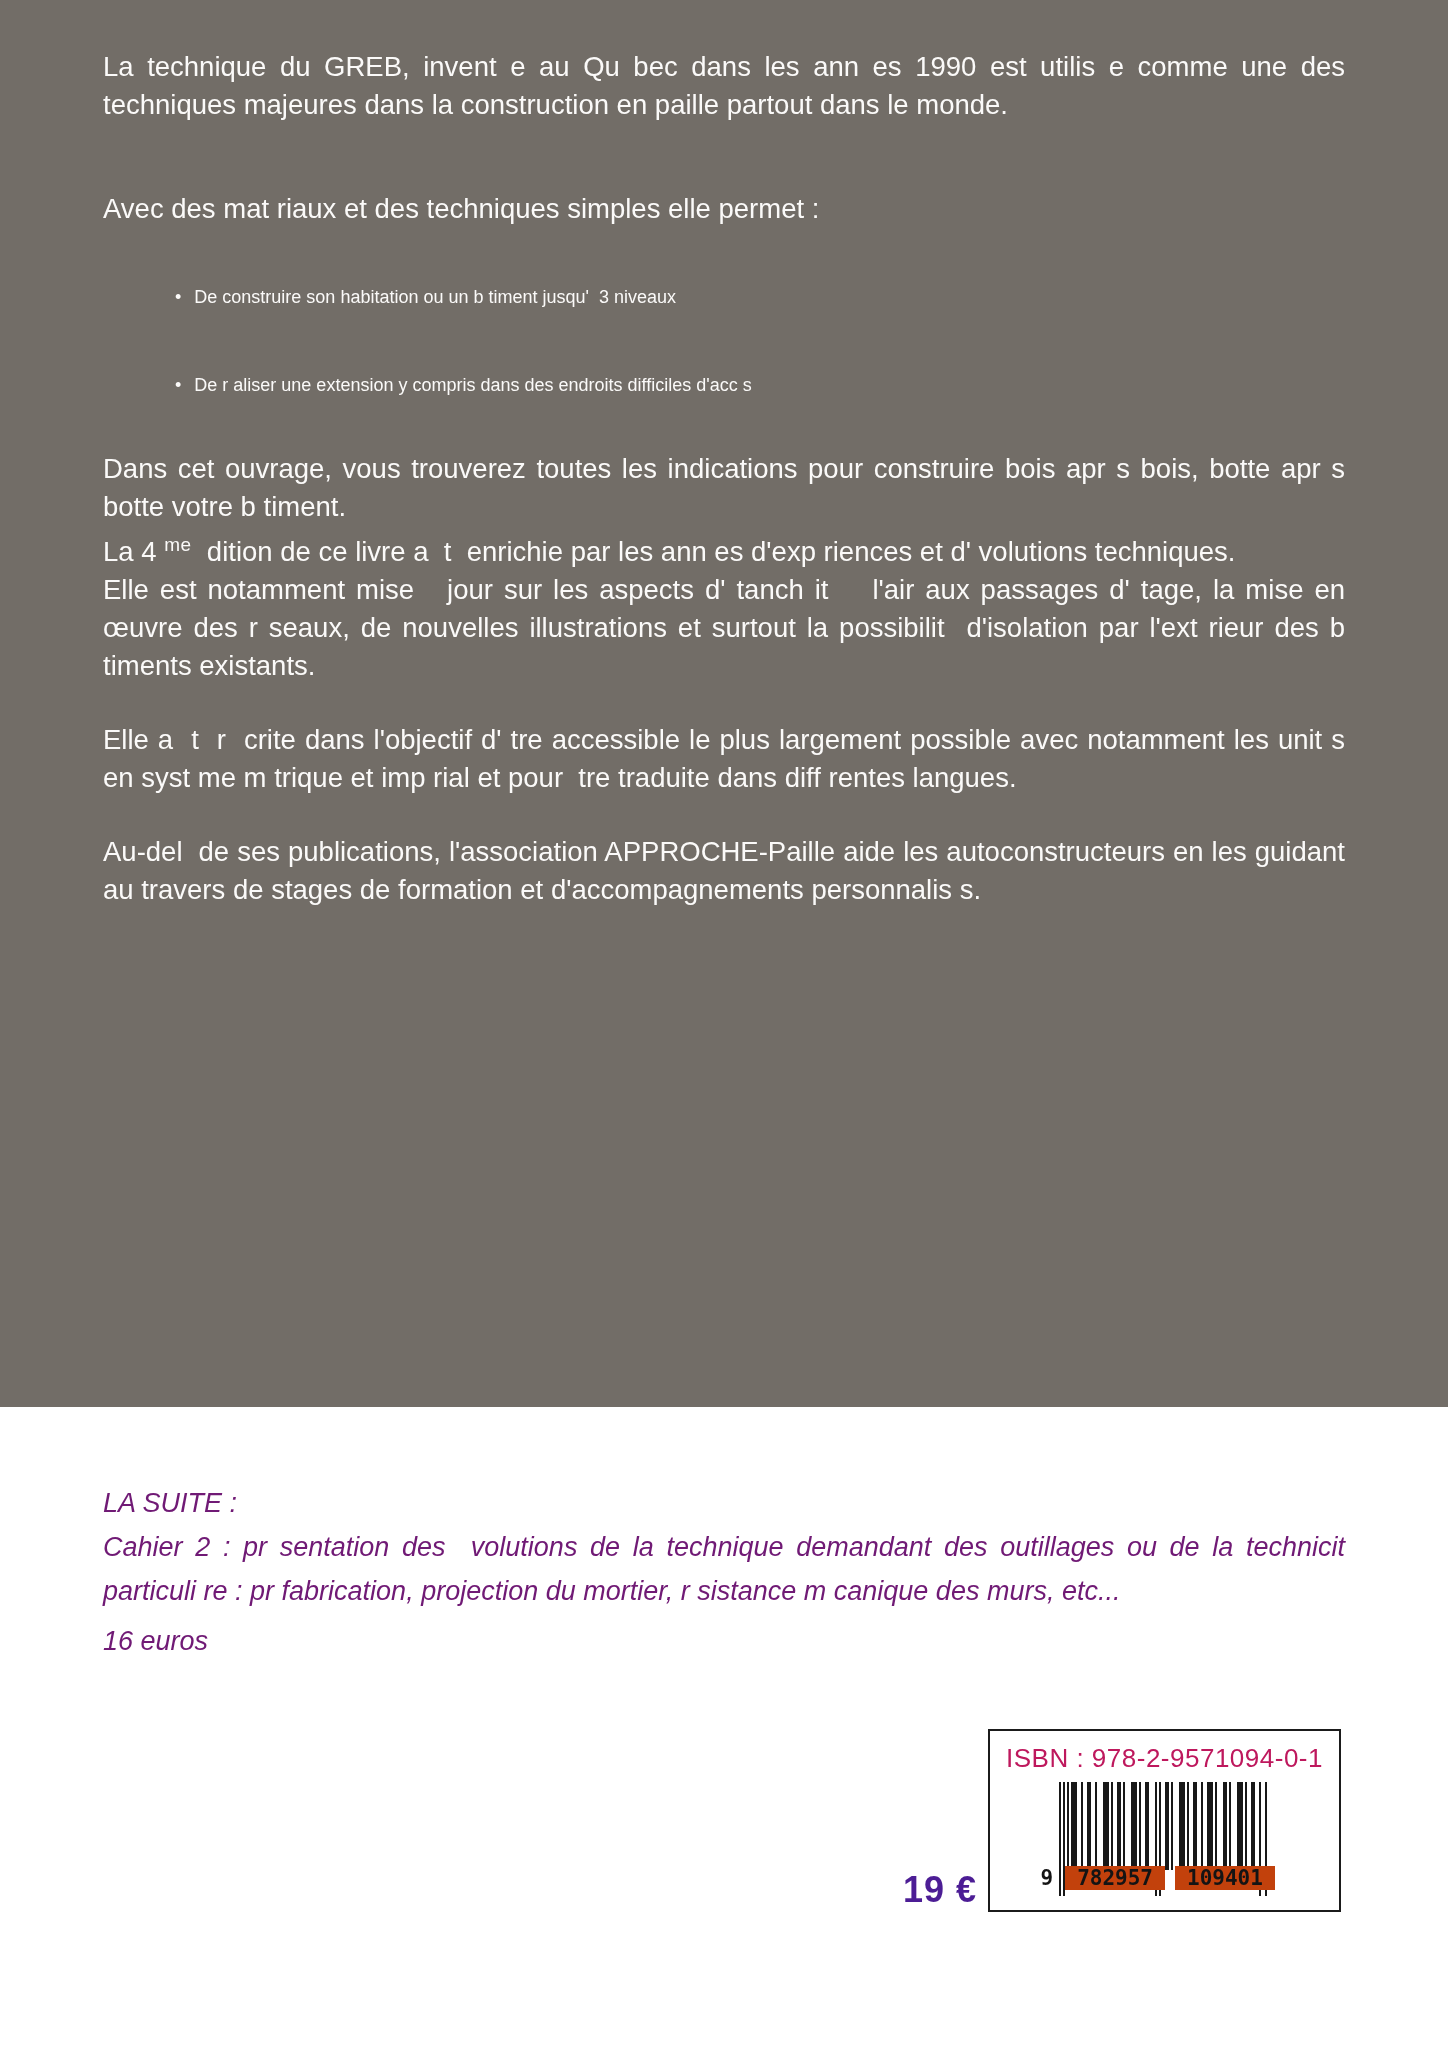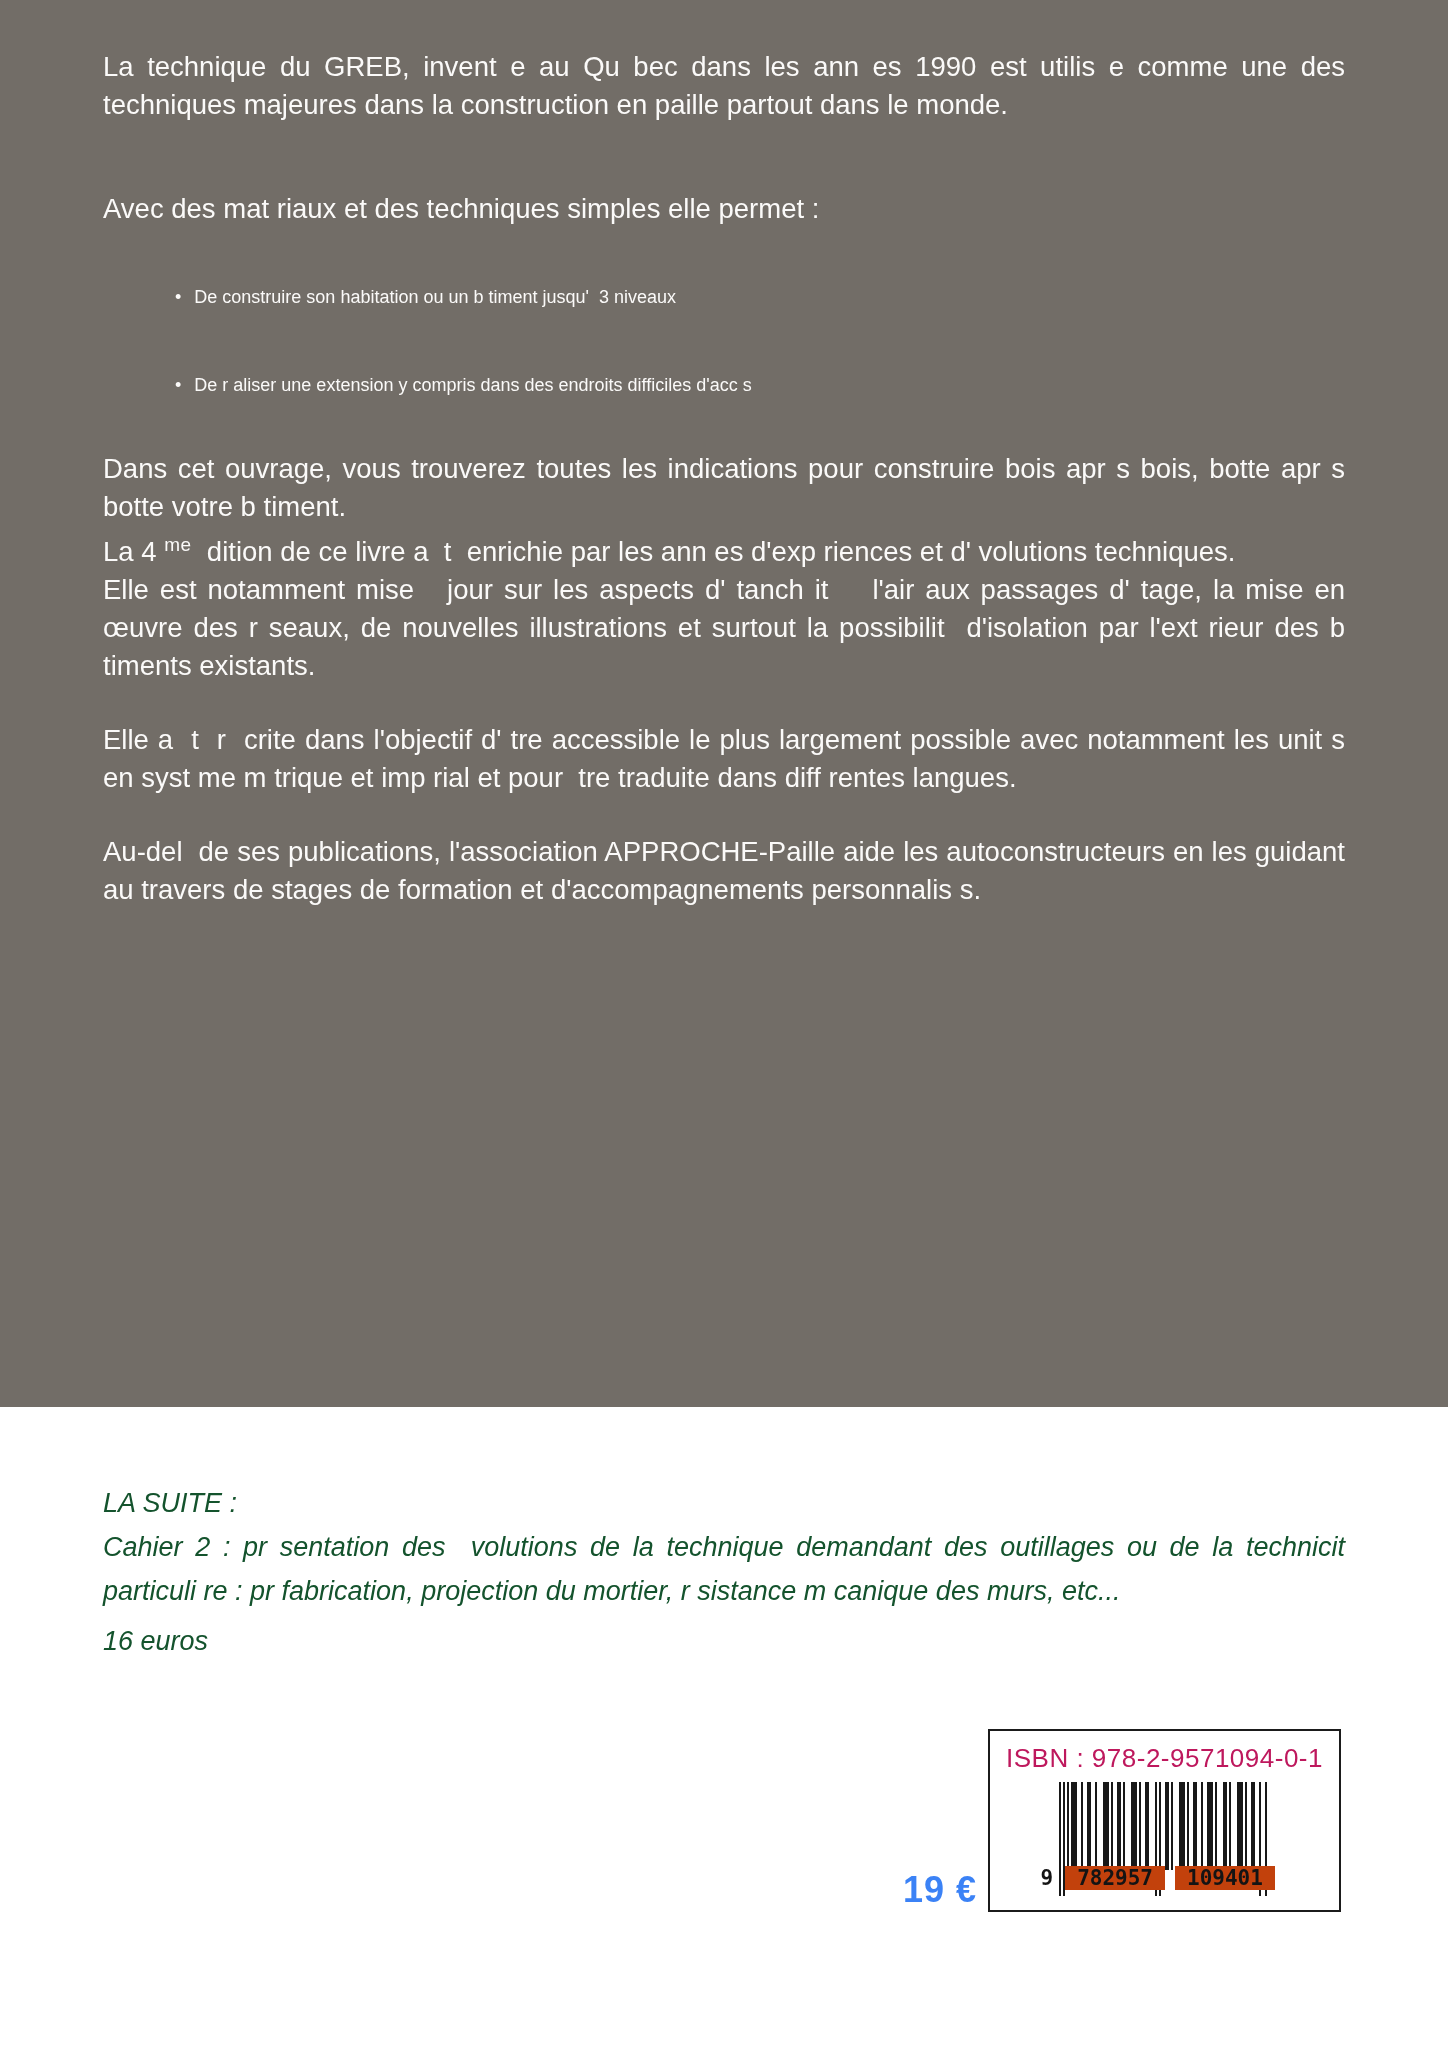--- a/index.html
+++ b/index.html
@@ -52,21 +52,21 @@
     vertical-align: super;
     letter-spacing: 0.5px;
   }
   .mt40 { margin-top: 36px; }
 
   
   .footer {
     position: absolute;
     top: 1407px; left: 0; right: 0; bottom: 0;
     background: #ffffff;
-    color: #14532d;
+    color: #701a75;
     padding: 74px 103px 0 103px;
     box-sizing: border-box;
   }
   .ftext {
     font-style: italic;
     font-size: 27px;
     line-height: 44px;
     margin: 0;
     white-space: pre-wrap;
   }
@@ -111,21 +111,21 @@
   .bc-digits .d9 { background: #fff; padding: 0 2px; margin-right: 10px; }
   .bc-digits .dg { background: #c2410c; padding: 0 12px; }
   .bc-digits .dg2 { margin-left: 10px; }
 
   .price {
     position: absolute;
     left: 903px; top: 1869px;
     font-size: 36px;
     font-weight: bold;
     letter-spacing: 1px;
-    color: #3b82f6;
+    color: #4c1d95;
     white-space: pre;
   }
 </style>
 </head>
 <body>
 
 <div class="page">
 
   <section class="cover">
     <p class="para">La technique du GREB, invent e au Qu bec dans les ann es 1990 est utilis e comme une des techniques majeures dans la construction en paille partout dans le monde.</p>

